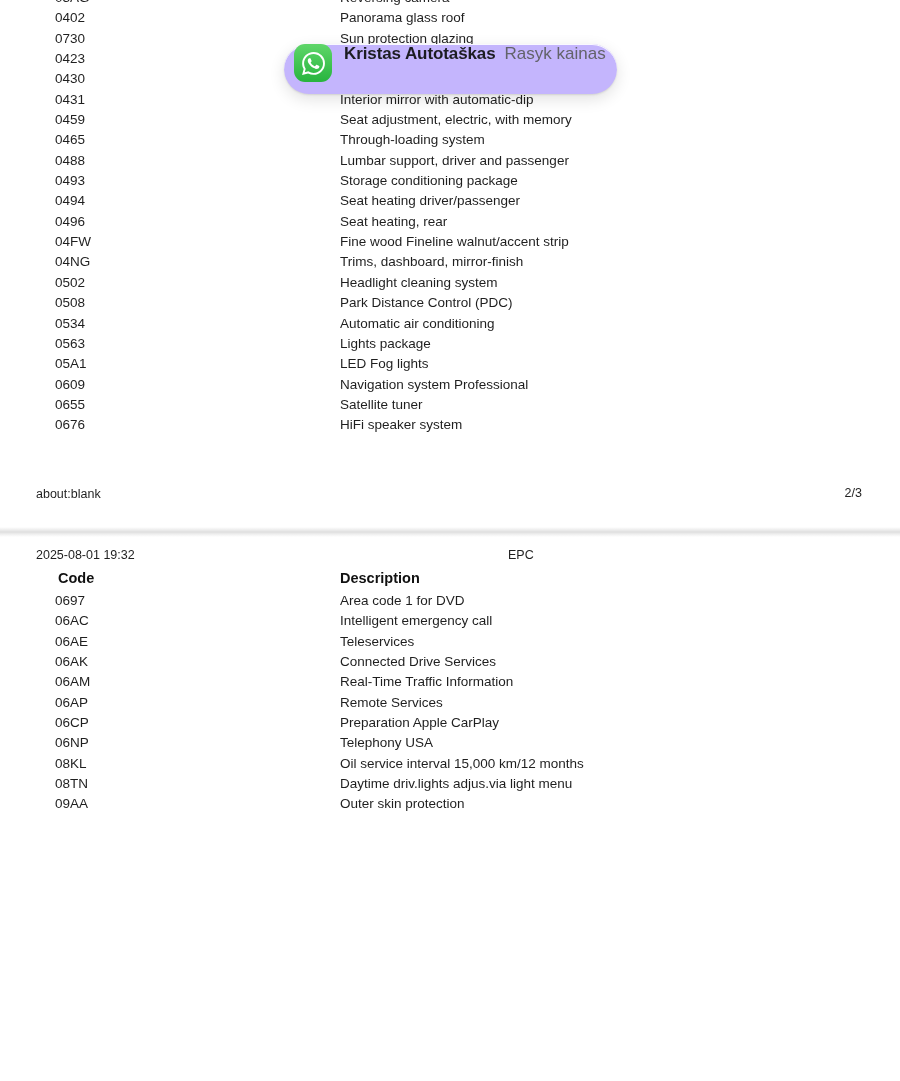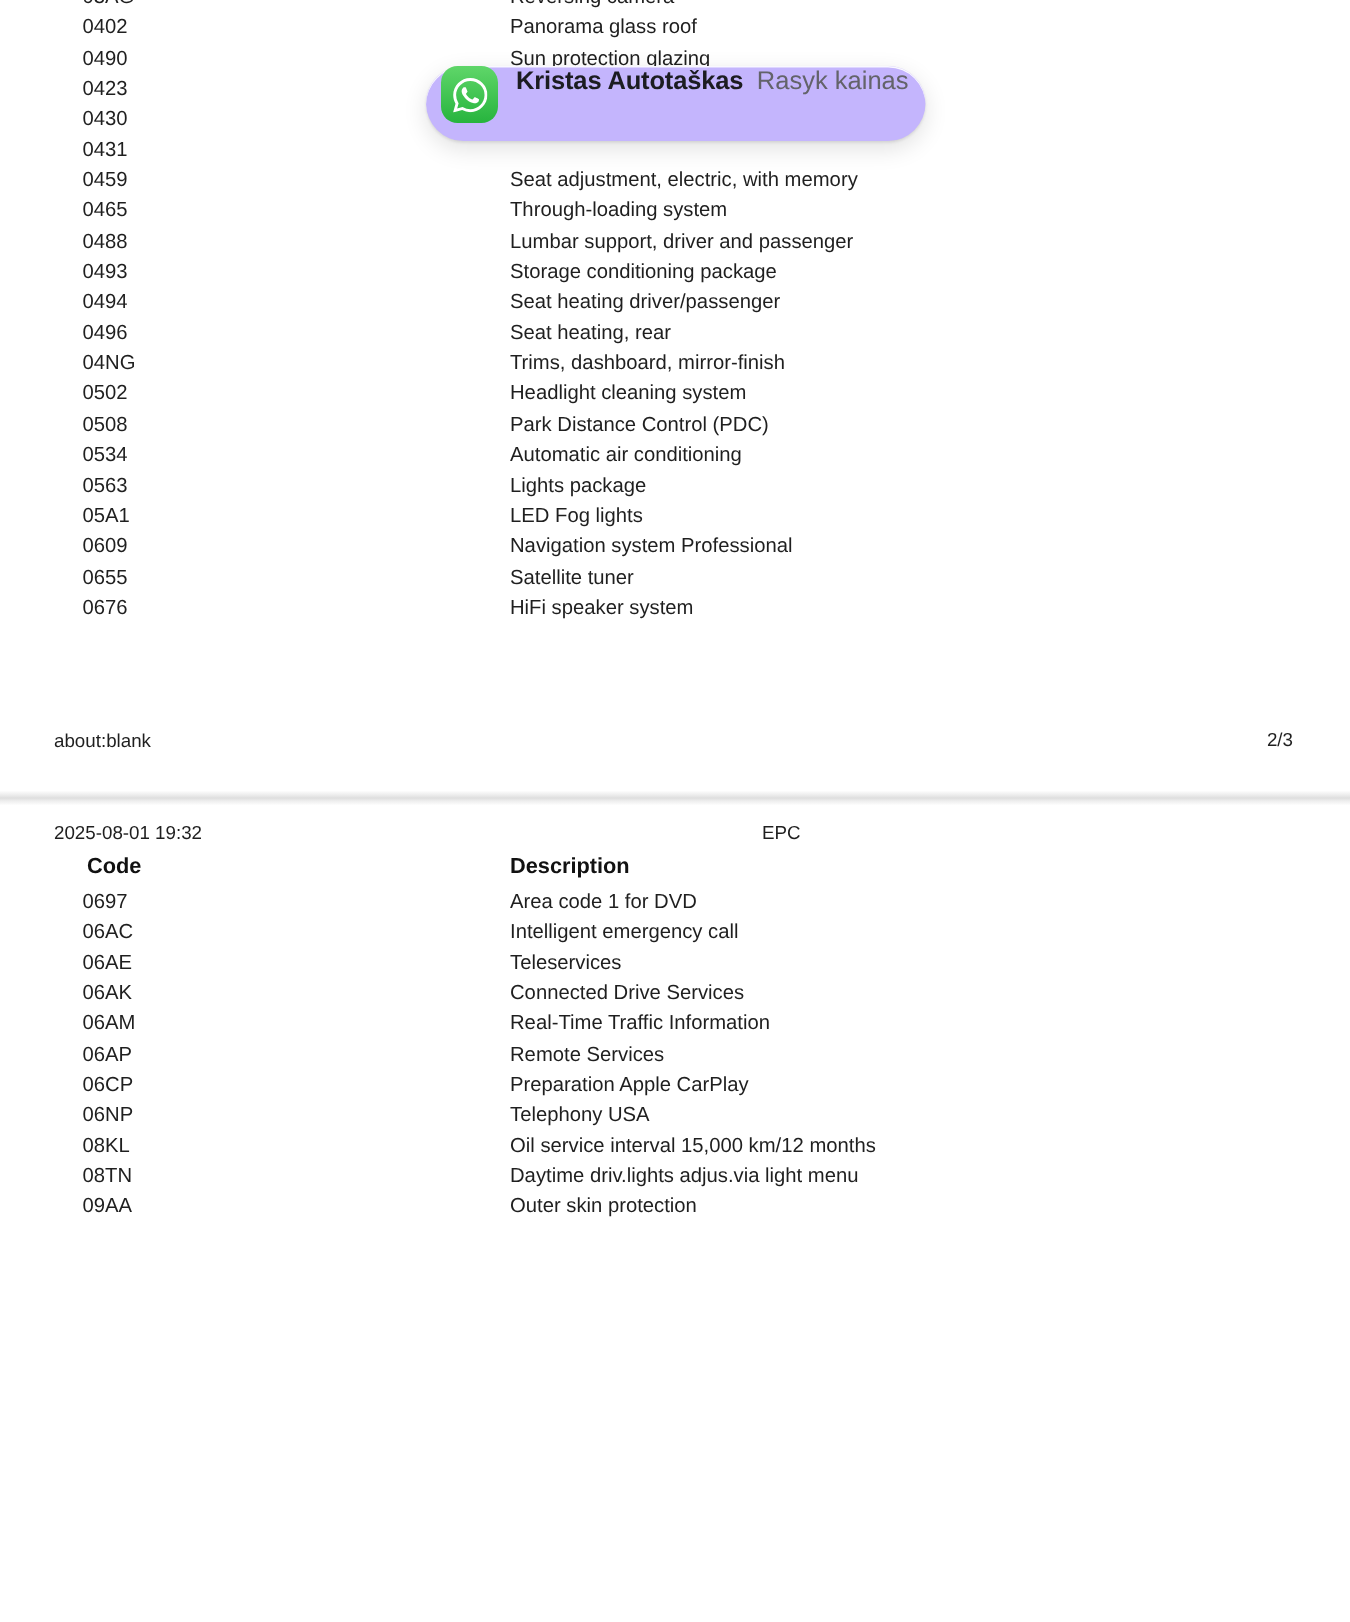--- a/index.html
+++ b/index.html
@@ -86,36 +86,37 @@
         <span class="desc">Reversing camera</span>
       </div>
 
 
       <div class="row">
         <span class="code">0402</span>
         <span class="desc">Panorama glass roof</span>
       </div>
 
       <div class="row">
-        <span class="code">0490</span>
+        <span class="code">0730</span>
         <span class="desc">Sun protection glazing</span>
       </div>
 
       <div class="row">
         <span class="code">0423</span>
         <span class="desc"></span>
       </div>
 
       <div class="row">
         <span class="code">0430</span>
         <span class="desc"></span>
       </div>
 
       <div class="row">
         <span class="code">0431</span>
+        <span class="desc">Interior mirror with automatic-dip</span>
       </div>
 
       <div class="row">
         <span class="code">0459</span>
         <span class="desc">Seat adjustment, electric, with memory</span>
       </div>
 
       <div class="row">
         <span class="code">0465</span>
         <span class="desc">Through-loading system</span>
@@ -134,20 +135,24 @@
       <div class="row">
         <span class="code">0494</span>
         <span class="desc">Seat heating driver/passenger</span>
       </div>
 
       <div class="row">
         <span class="code">0496</span>
         <span class="desc">Seat heating, rear</span>
       </div>
 
+      <div class="row">
+        <span class="code">04FW</span>
+        <span class="desc">Fine wood Fineline walnut/accent strip</span>
+      </div>
 
       <div class="row">
         <span class="code">04NG</span>
         <span class="desc">Trims, dashboard, mirror-finish</span>
       </div>
 
       <div class="row">
         <span class="code">0502</span>
         <span class="desc">Headlight cleaning system</span>
       </div>

